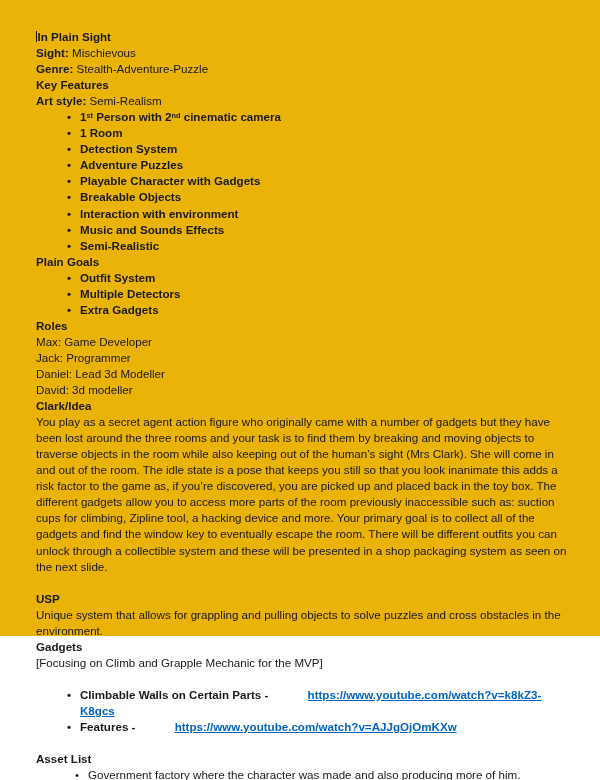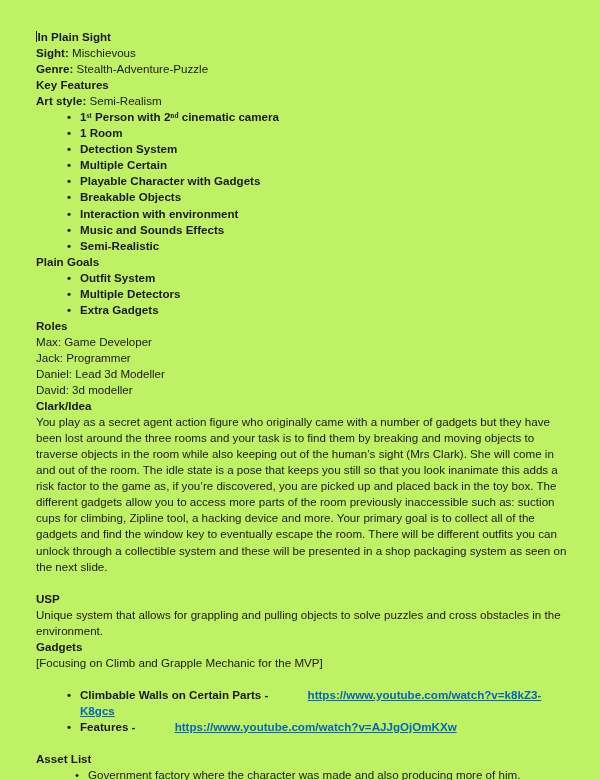--- a/index.html
+++ b/index.html
@@ -12,22 +12,22 @@
     width: 600px;
     height: 780px;
     overflow: hidden;
     font-family: "Liberation Sans", sans-serif;
     color: #1a1a1a;
     -webkit-font-smoothing: antialiased;
   }
   .page {
     position: relative;
     width: 600px;
-    height: 780px;
-    background: #bef264;
+    height: 636px;
+    background: #eab308;
     box-sizing: border-box;
     padding: 29px 26px 0 36px;
   }
   .doc {
     font-size: 11.6px;
     line-height: 16.05px;
   }
   .line {
     white-space: pre-wrap;
   }
@@ -79,21 +79,20 @@
     padding-left: 52px;
     font-weight: normal;
   }
   ul.bullets.asset > li::before {
     left: 39px;
   }
   sup {
     font-size: 0.63em;
     vertical-align: 0.45em;
     line-height: 0;
-    font-family: Liberation Serif, serif;
   }
   a.link {
     color: #0563C1;
     text-decoration: underline;
     font-weight: bold;
     padding-left: 36px;
   }
   .gadget-label { font-weight: bold; }
 </style>
 </head>
@@ -106,21 +105,21 @@
 
     <div class="line"><span class="bold">Sight:</span><span> </span><span>Mischievous</span></div>
     <div class="line"><span class="bold">Genre:</span><span> </span><span>Stealth-Adventure-Puzzle</span></div>
     <div class="line bold">Key Features</div>
 
     <div class="line"><span class="bold">Art style:</span><span> </span><span>Semi-Realism</span></div>
     <ul class="bullets bold-items">
       <li><span>1</span><sup>st</sup><span> Person with 2</span><sup>nd</sup><span> cinematic camera</span></li>
       <li>1 Room</li>
       <li>Detection System</li>
-      <li>Multiple Certain</li>
+      <li>Adventure Puzzles</li>
       <li>Playable Character with Gadgets</li>
       <li>Breakable Objects</li>
       <li>Interaction with environment</li>
       <li>Music and Sounds Effects</li>
       <li>Semi-Realistic</li>
     </ul>
 
     <div class="line bold">Plain Goals</div>
     <ul class="bullets bold-items">
       <li>Outfit System</li>

